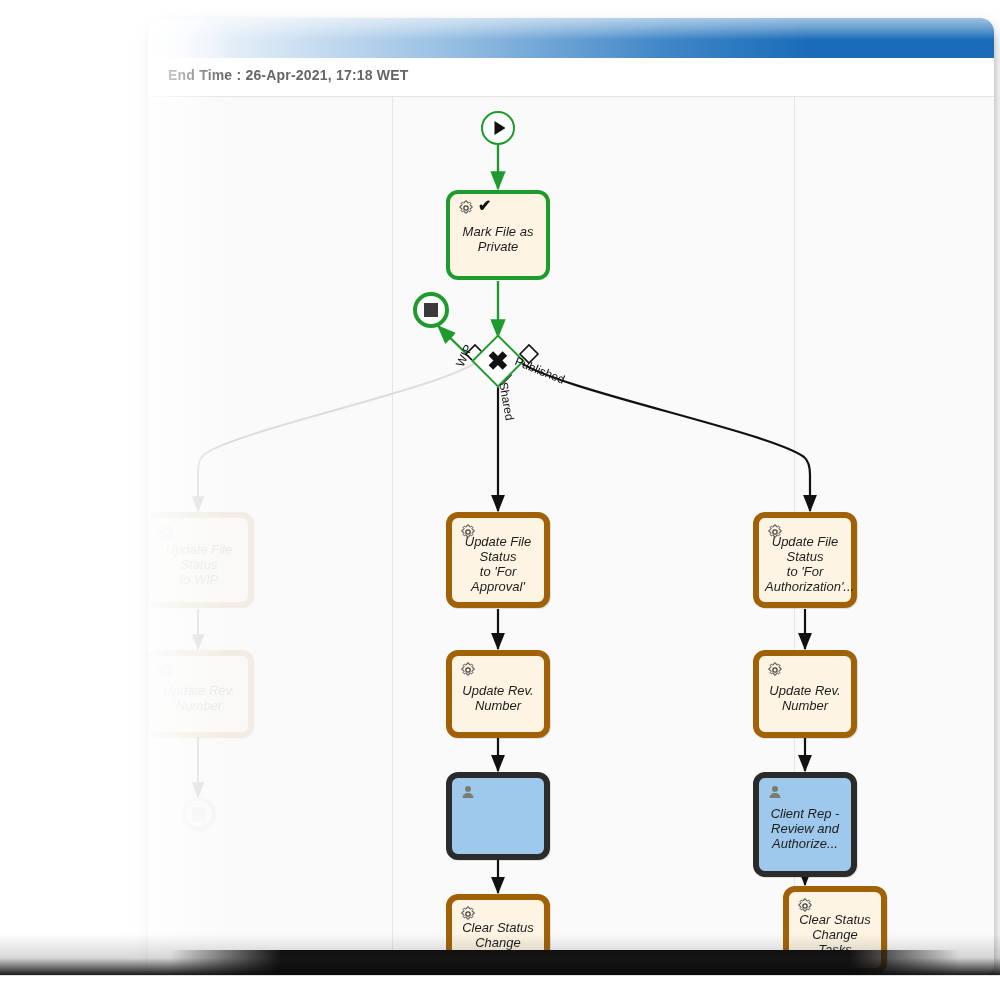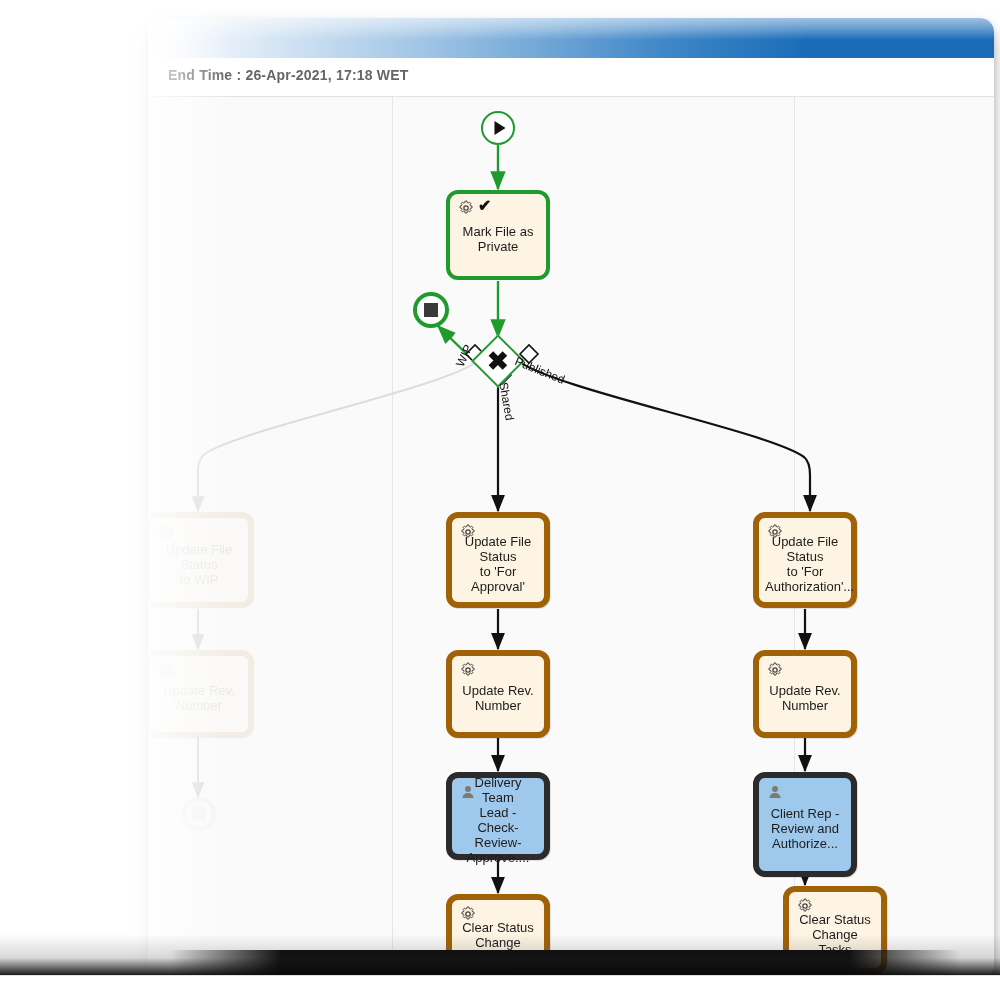--- a/index.html
+++ b/index.html
@@ -40,21 +40,21 @@
   
   .node{
     position:absolute;box-sizing:border-box;
     border:6px solid #a16207;border-radius:12px;
     background:#fdf4e3;
     display:flex;align-items:center;justify-content:center;
     text-align:center;color:#1d1d1d;font-size:13px;line-height:15px;
     padding:14px 6px 6px 6px;
     box-shadow:1px 1px 0 rgba(0,0,0,.10);
   }
-  .node .label{display:block;width:100%;white-space:pre-line;}
+  .node .label{display:block;width:100%;white-space:pre-line;font-style:italic;}
   .node.user{background:#9ec9ec;border-color:#2b2b2b;}
   .node.active{border:4px solid #1f9b2e;box-shadow:0 0 0 0 transparent;}
   .node .badge{
     position:absolute;left:7px;top:5px;width:17px;height:17px;
     display:flex;align-items:center;justify-content:center;
   }
   .node .tick{
     position:absolute;left:28px;top:4px;font-size:16px;color:#111;font-weight:bold;line-height:16px;
   }
 
@@ -239,23 +239,20 @@
 Number</span>
       </div>
 
       <div class="node user" style="left:298px;top:675px;width:104px;height:88px;">
         <span class="badge">
           <svg width="16" height="16" viewBox="0 0 16 16">
               <circle cx="8" cy="5" r="3" fill="#7c7c6e"></circle>
               <path d="M2.5 14c0-3 2.5-5 5.5-5s5.5 2 5.5 5z" fill="#7c7c6e"></path>
             </svg>
         </span>
-        <span class="label">Delivery Team
-Lead - Check-
-Review-Approve....</span>
       </div>
 
       <div class="node" style="left:298px;top:797px;width:104px;height:88px;">
         <span class="badge">
           <svg width="16" height="16" viewBox="0 0 16 16">
               <path d="M8 5.2a2.8 2.8 0 100 5.6 2.8 2.8 0 000-5.6zm0 1.3a1.5 1.5 0 110 3 1.5 1.5 0 010-3z" fill="#444"></path>
               <path d="M7.1 1h1.8l.25 1.5 1.2.5 1.25-.85 1.25 1.25-.85 1.25.5 1.2L14 6.1v1.8l-1.5.25-.5 1.2.85 1.25-1.25 1.25-1.25-.85-1.2.5L8.9 13H7.1l-.25-1.5-1.2-.5-1.25.85L3.15 10.6l.85-1.25-.5-1.2L2 7.9V6.1l1.5-.25.5-1.2L3.15 3.4 4.4 2.15l1.25.85 1.2-.5z" fill="none" stroke="#444" stroke-width="1"></path>
             </svg>
         </span>
         <span class="label">Clear Status

